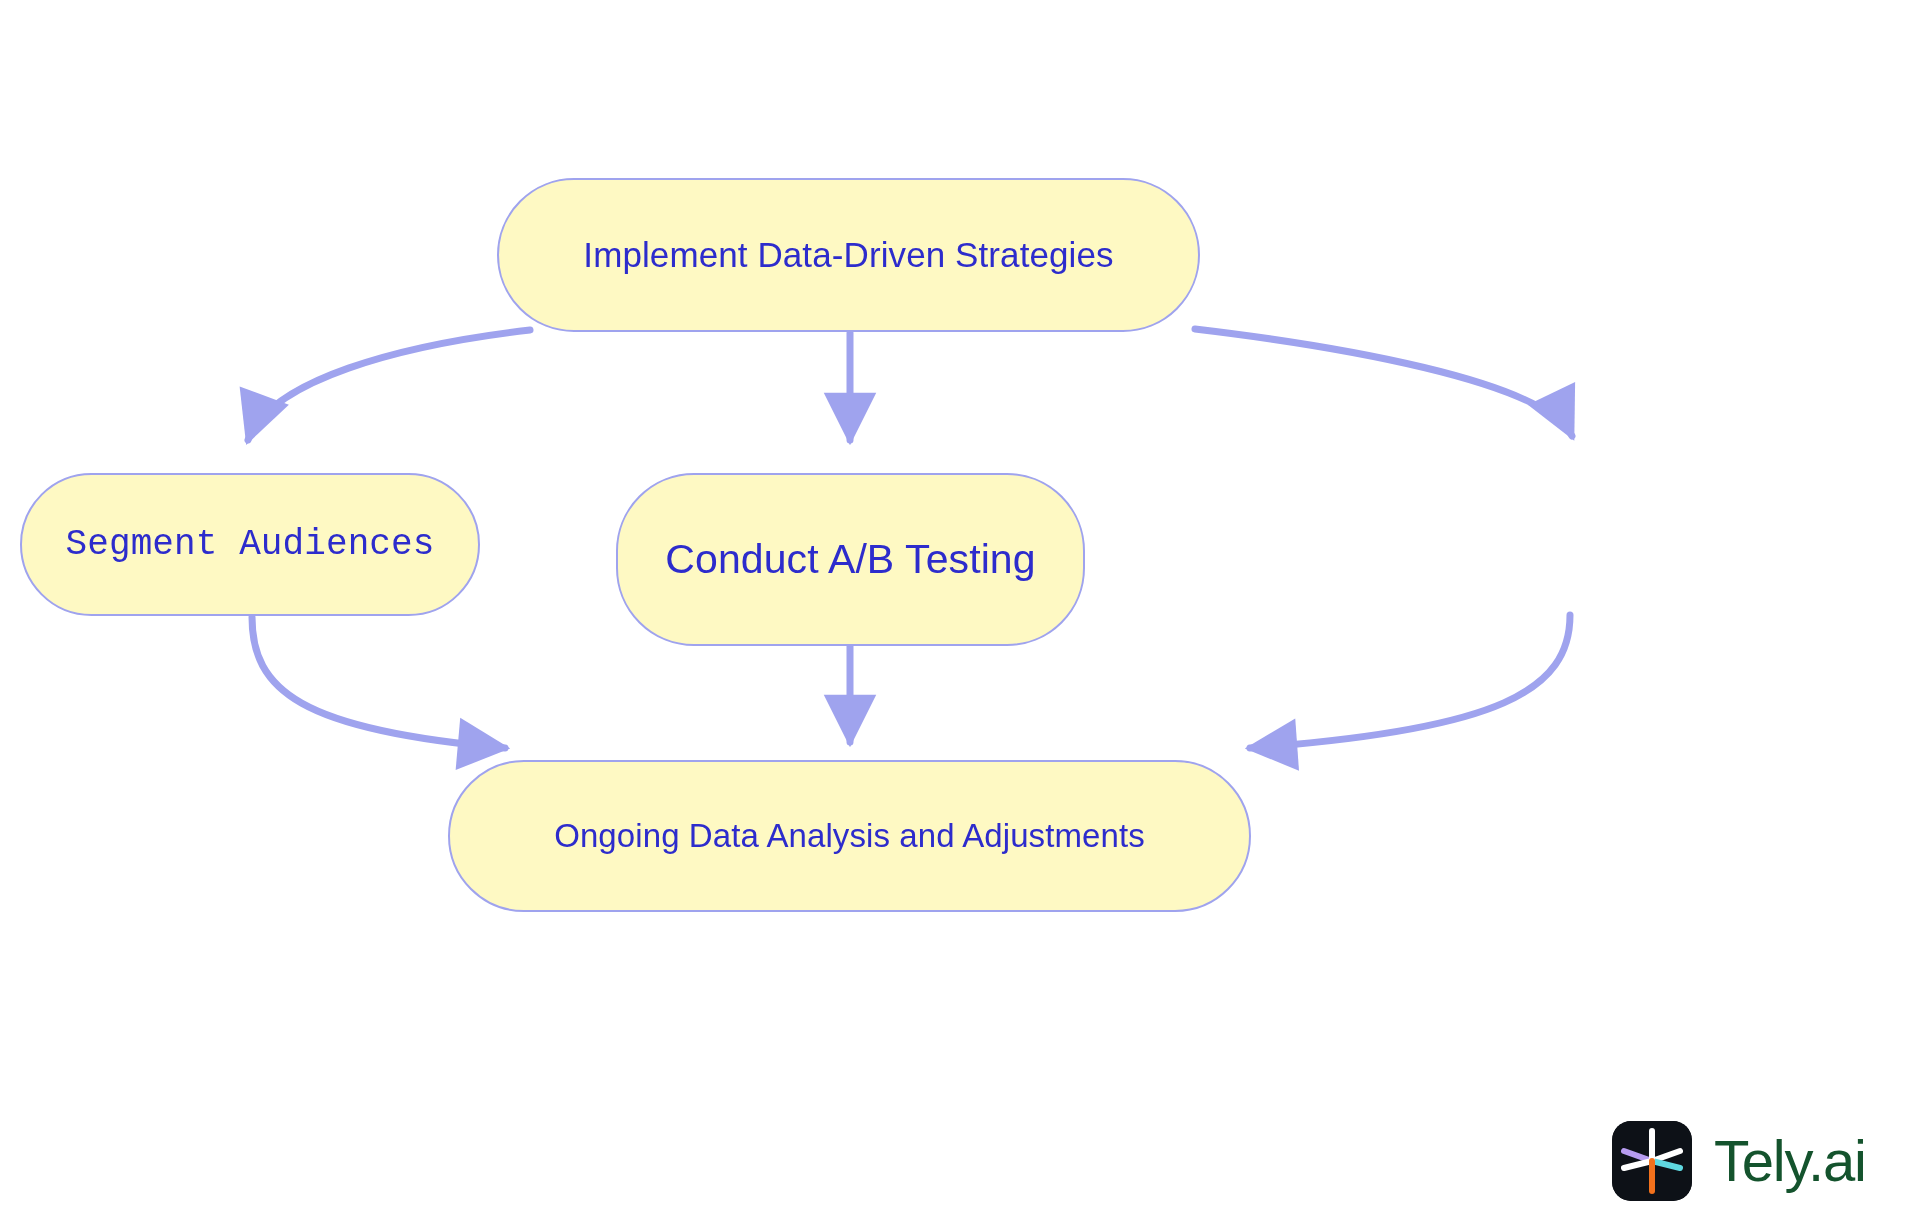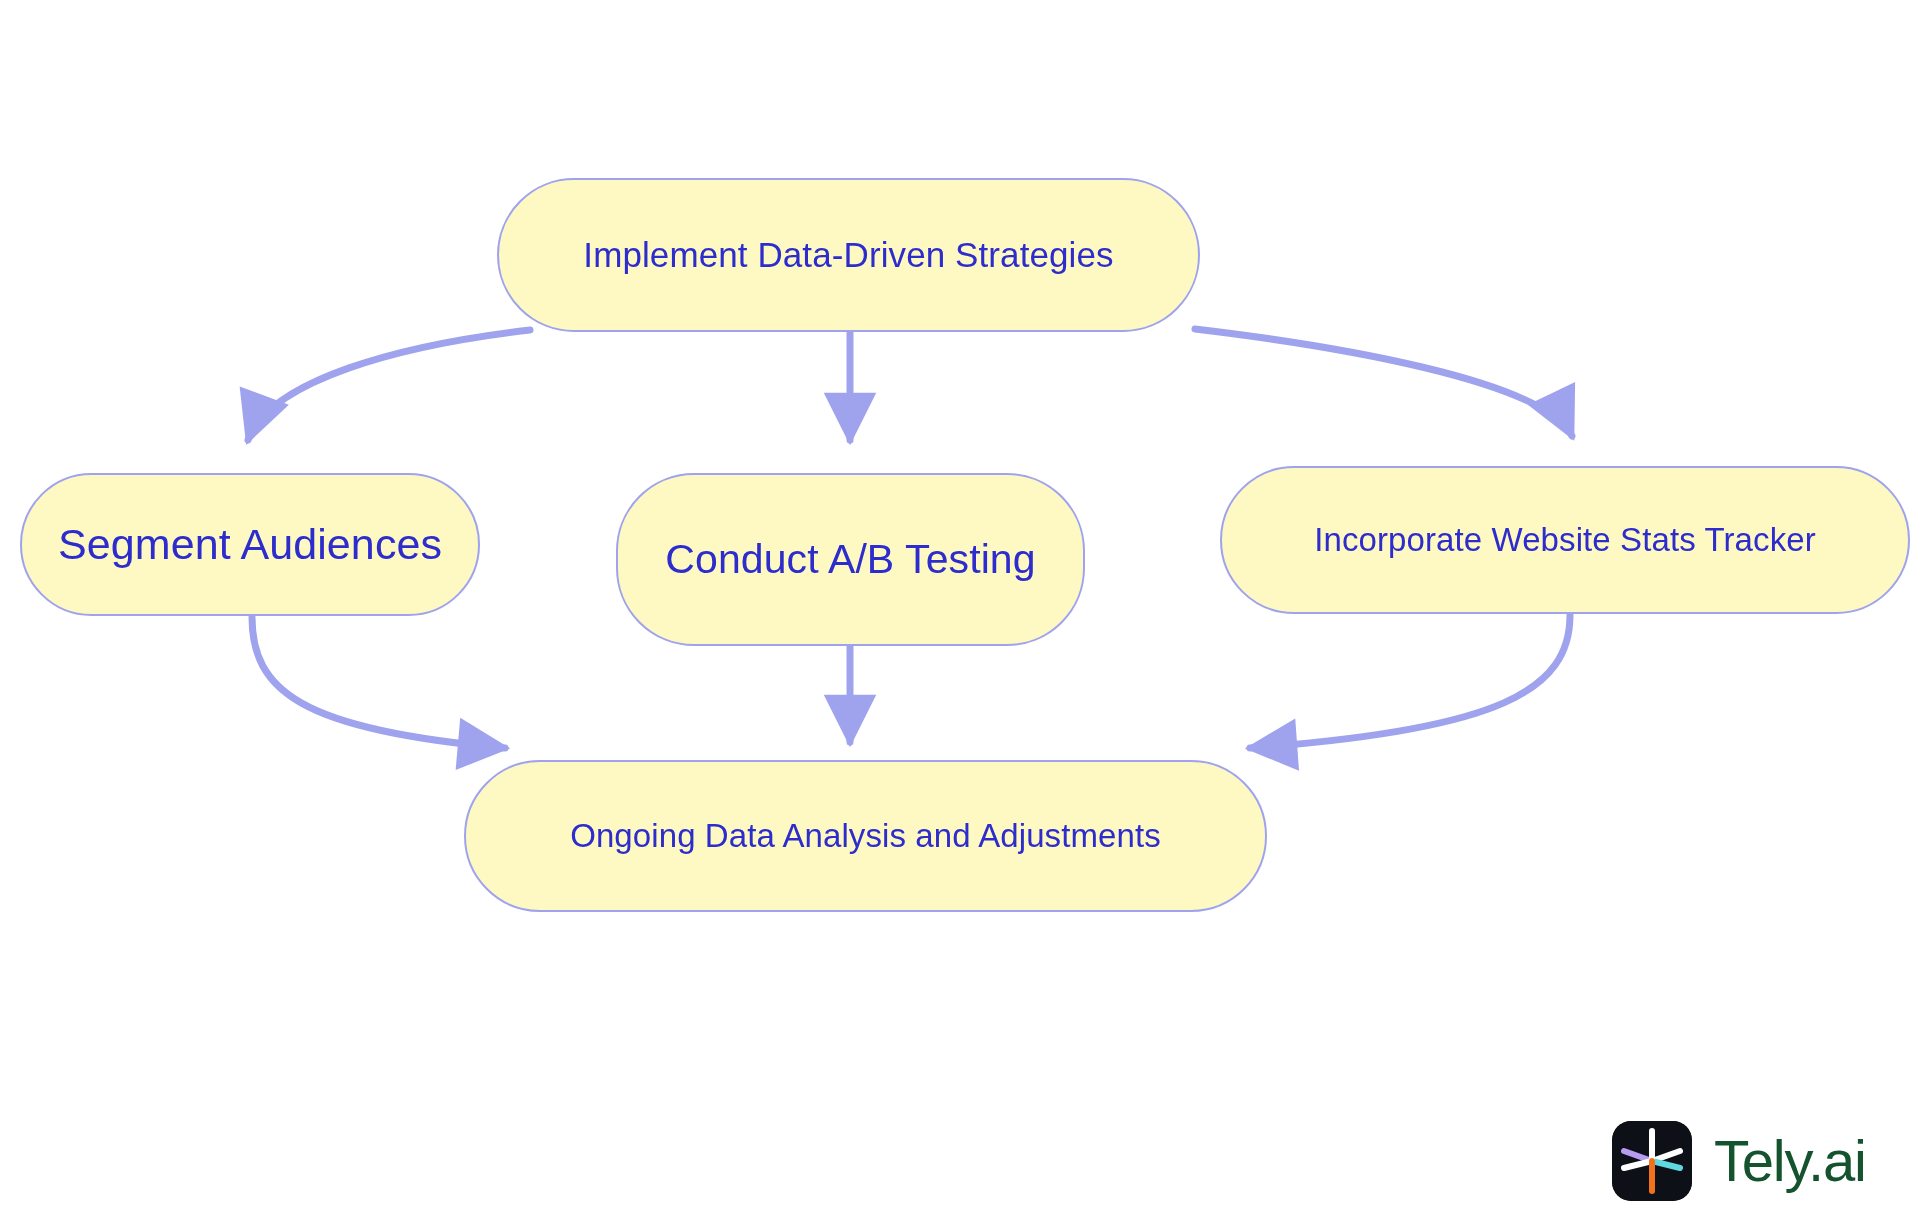--- a/index.html
+++ b/index.html
@@ -41,24 +41,24 @@
     line-height: 1.2;
     padding: 0 28px;
   }
   .node-label {
     display: block;
     white-space: nowrap;
   }
 
   
   #node-root      { left: 497px;  top: 178px; width: 703px; height: 154px; font-size: 35px; }
-  #node-segment   { left: 20px;   top: 473px; width: 460px; height: 143px; font-size: 43px; }
+  #node-segment   { left: 20px;   top: 473px; width: 460px; height: 143px; font-size: 36px; font-family: Liberation Mono, monospace; }
   #node-abtest    { left: 616px;  top: 473px; width: 469px; height: 173px; font-size: 41px; }
   #node-tracker   { left: 1220px; top: 466px; width: 690px; height: 148px; font-size: 33px; }
-  #node-ongoing   { left: 464px;  top: 760px; width: 803px; height: 152px; font-size: 33px; }
+  #node-ongoing   { left: 448px;  top: 760px; width: 803px; height: 152px; font-size: 33px; }
 
   
   #brand-logo {
     position: absolute;
     left: 1612px;
     top: 1118px;
     width: 300px;
     height: 86px;
     display: flex;
     align-items: center;
@@ -117,23 +117,20 @@
   </div>
 
   <div class="node" id="node-segment">
     <span class="node-label">Segment Audiences</span>
   </div>
 
   <div class="node" id="node-abtest">
     <span class="node-label">Conduct A/B Testing</span>
   </div>
 
-  <div class="node" id="node-tracker">
-    <span class="node-label">Incorporate Website Stats Tracker</span>
-  </div>
 
   <div class="node" id="node-ongoing">
     <span class="node-label">Ongoing Data Analysis and Adjustments</span>
   </div>
 
   <div id="brand-logo">
     <svg id="brand-mark" viewBox="0 0 80 80" xmlns="http://www.w3.org/2000/svg">
       <rect x="0" y="0" width="80" height="80" rx="19" ry="19" fill="#0d1117"></rect>
       <g stroke-linecap="round">
 

